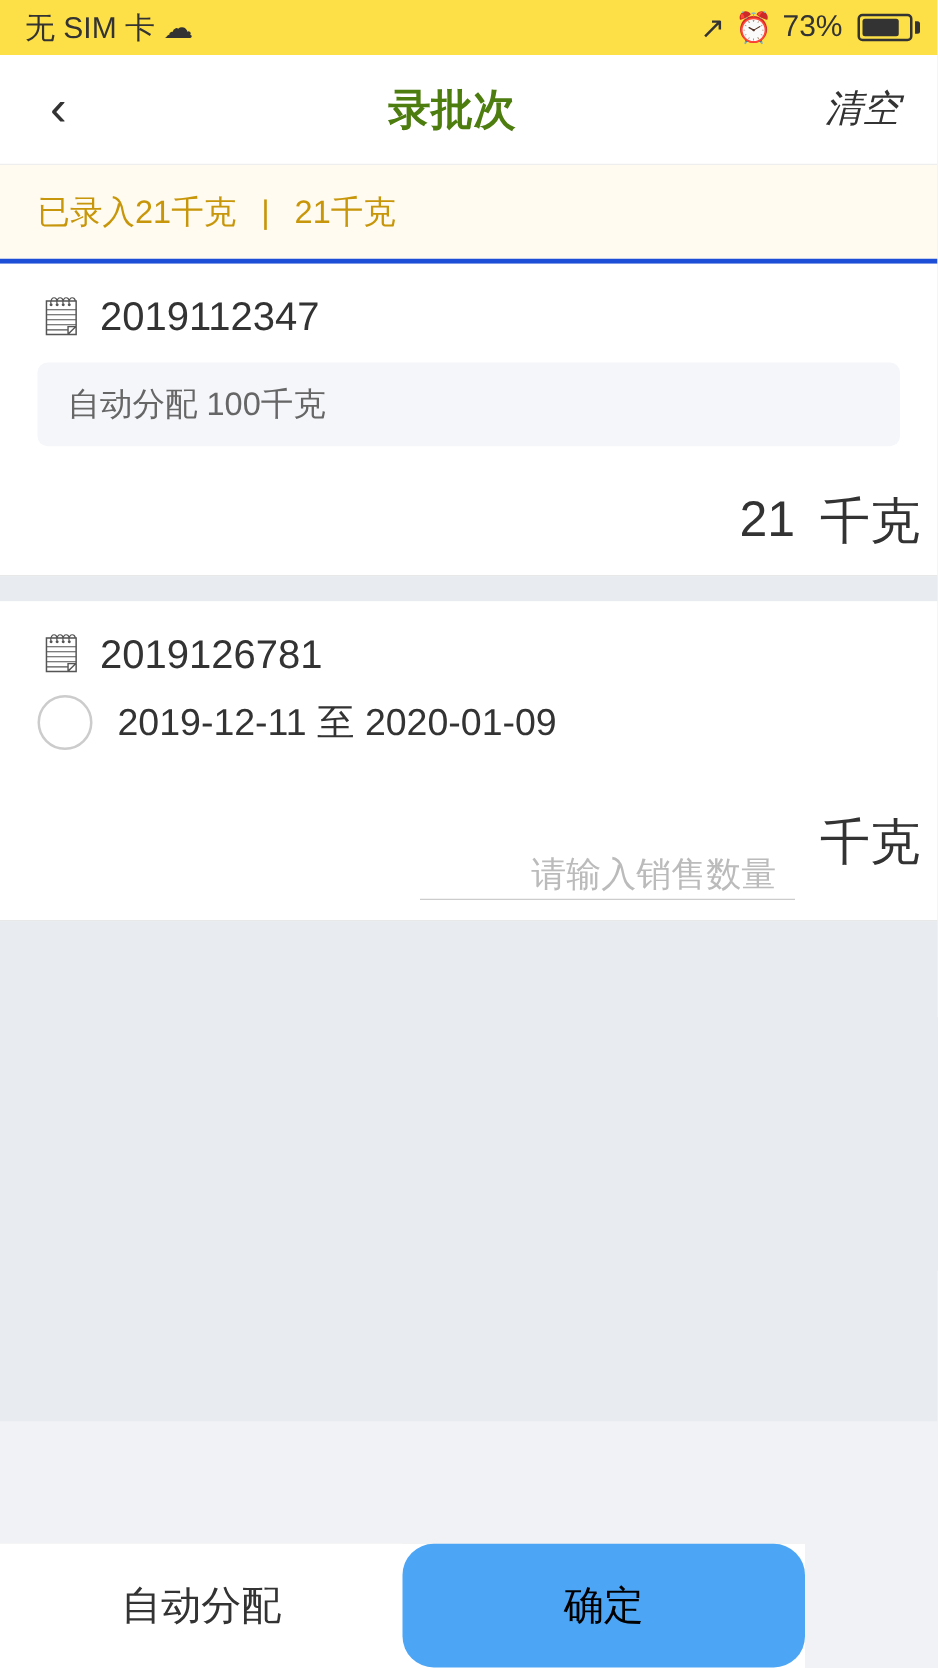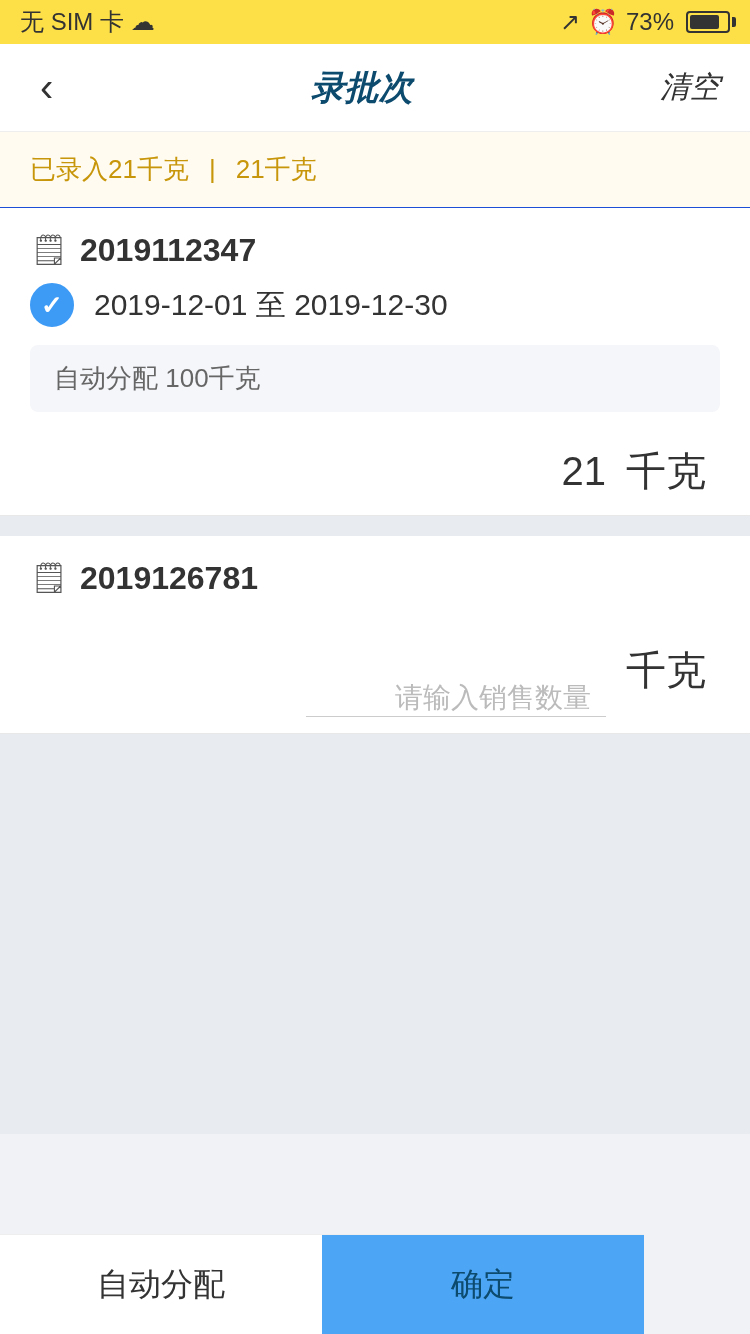--- a/index.html
+++ b/index.html
@@ -81,38 +81,37 @@
     }
     .nav-back {
       font-size: 40px;
       color: #333;
       cursor: pointer;
       padding: 10px;
     }
     .nav-title {
       font-size: 34px;
       font-weight: 600;
-      color: #0c4a6e;
-      font-style: italic;
+      color: #4d7c0f;
     }
     .nav-action {
       font-size: 30px;
       color: #333;
       cursor: pointer;
       font-style: italic;
     }
 
     
     .info-bar {
       background: #fffbf0;
       padding: 20px 30px;
       display: flex;
       align-items: center;
       gap: 20px;
-      border-bottom: 1px solid #1d4ed8;
+      border-bottom: 4px solid #1d4ed8;
     }
     .info-item {
       font-size: 26px;
       color: #c8960a;
       font-weight: 500;
     }
     .info-divider {
       color: #c8960a;
       font-size: 26px;
     }
@@ -133,21 +132,21 @@
     .batch-id-icon {
       position: absolute;
       left: 30px;
       top: 24px;
       font-size: 30px;
       color: #555;
     }
 
     .batch-id {
       font-size: 32px;
-      font-weight: 700;
+      font-weight: 400;
       color: #333;
     }
 
     .batch-date-row {
       padding: 4px 30px 10px 30px;
       display: flex;
       align-items: center;
       gap: 20px;
     }
 
@@ -185,21 +184,21 @@
       margin: 8px 30px 16px 30px;
       background: #f5f6fa;
       border-radius: 8px;
       padding: 16px 24px;
       font-size: 26px;
       color: #666;
     }
 
     
     .qty-row {
-      padding: 16px 44px;
+      padding: 16px 14px;
       display: flex;
       align-items: center;
       justify-content: flex-end;
       gap: 20px;
     }
 
     .qty-value {
       font-size: 40px;
       font-weight: 500;
       color: #333;
@@ -267,23 +266,24 @@
       cursor: pointer;
       background: #fff;
     }
 
     .btn-confirm {
       flex: 1;
       display: flex;
       align-items: center;
       justify-content: center;
       font-size: 32px;
-      color: #0c4a6e;
+      color: #000000;
       cursor: pointer;
       background: #4da6f5;
+      border-radius: 25px;
     }
 
     .content-area {
       padding-bottom: 100px;
     }
   </style>
 </head>
 <body>
 
 <div class="status-bar">
@@ -312,39 +312,39 @@
   <span class="info-item">21千克</span>
 </div>
 
 <div class="content-area">
 
   <div class="batch-card">
     <div class="batch-header">
       <span class="batch-id-icon">🗒</span>
       <span class="batch-id">2019112347</span>
     </div>
-    <div class="batch-date-row">
-      <div class="radio-circle checked"></div>
-      <span class="batch-date-text">2019-12-01 至 2019-12-30</span>
-    </div>
     <div class="batch-available">自动分配 100千克</div>
     <div class="qty-row">
       <span class="qty-value">21</span>
       <span class="qty-unit">千克</span>
     </div>
     <div class="separator-line"></div>
   </div>
 
   <div class="section-divider"></div>
 
   <div class="batch-card">
     <div class="batch-header">
       <span class="batch-id-icon">🗒</span>
       <span class="batch-id">2019126781</span>
     </div>
+    <div class="batch-date-row">
+      <div class="radio-circle"></div>
+      <span class="batch-date-text">2019-12-11 至 2020-01-09</span>
+    </div>
     <div class="qty-row">
       <input class="qty-input-field" type="number" value="" placeholder="请输入销售数量" style="">
       <span class="qty-unit">千克</span>
     </div>
     <div class="separator-line"></div>
   </div>
 
   <div class="gray-area"></div>
 
 </div>

